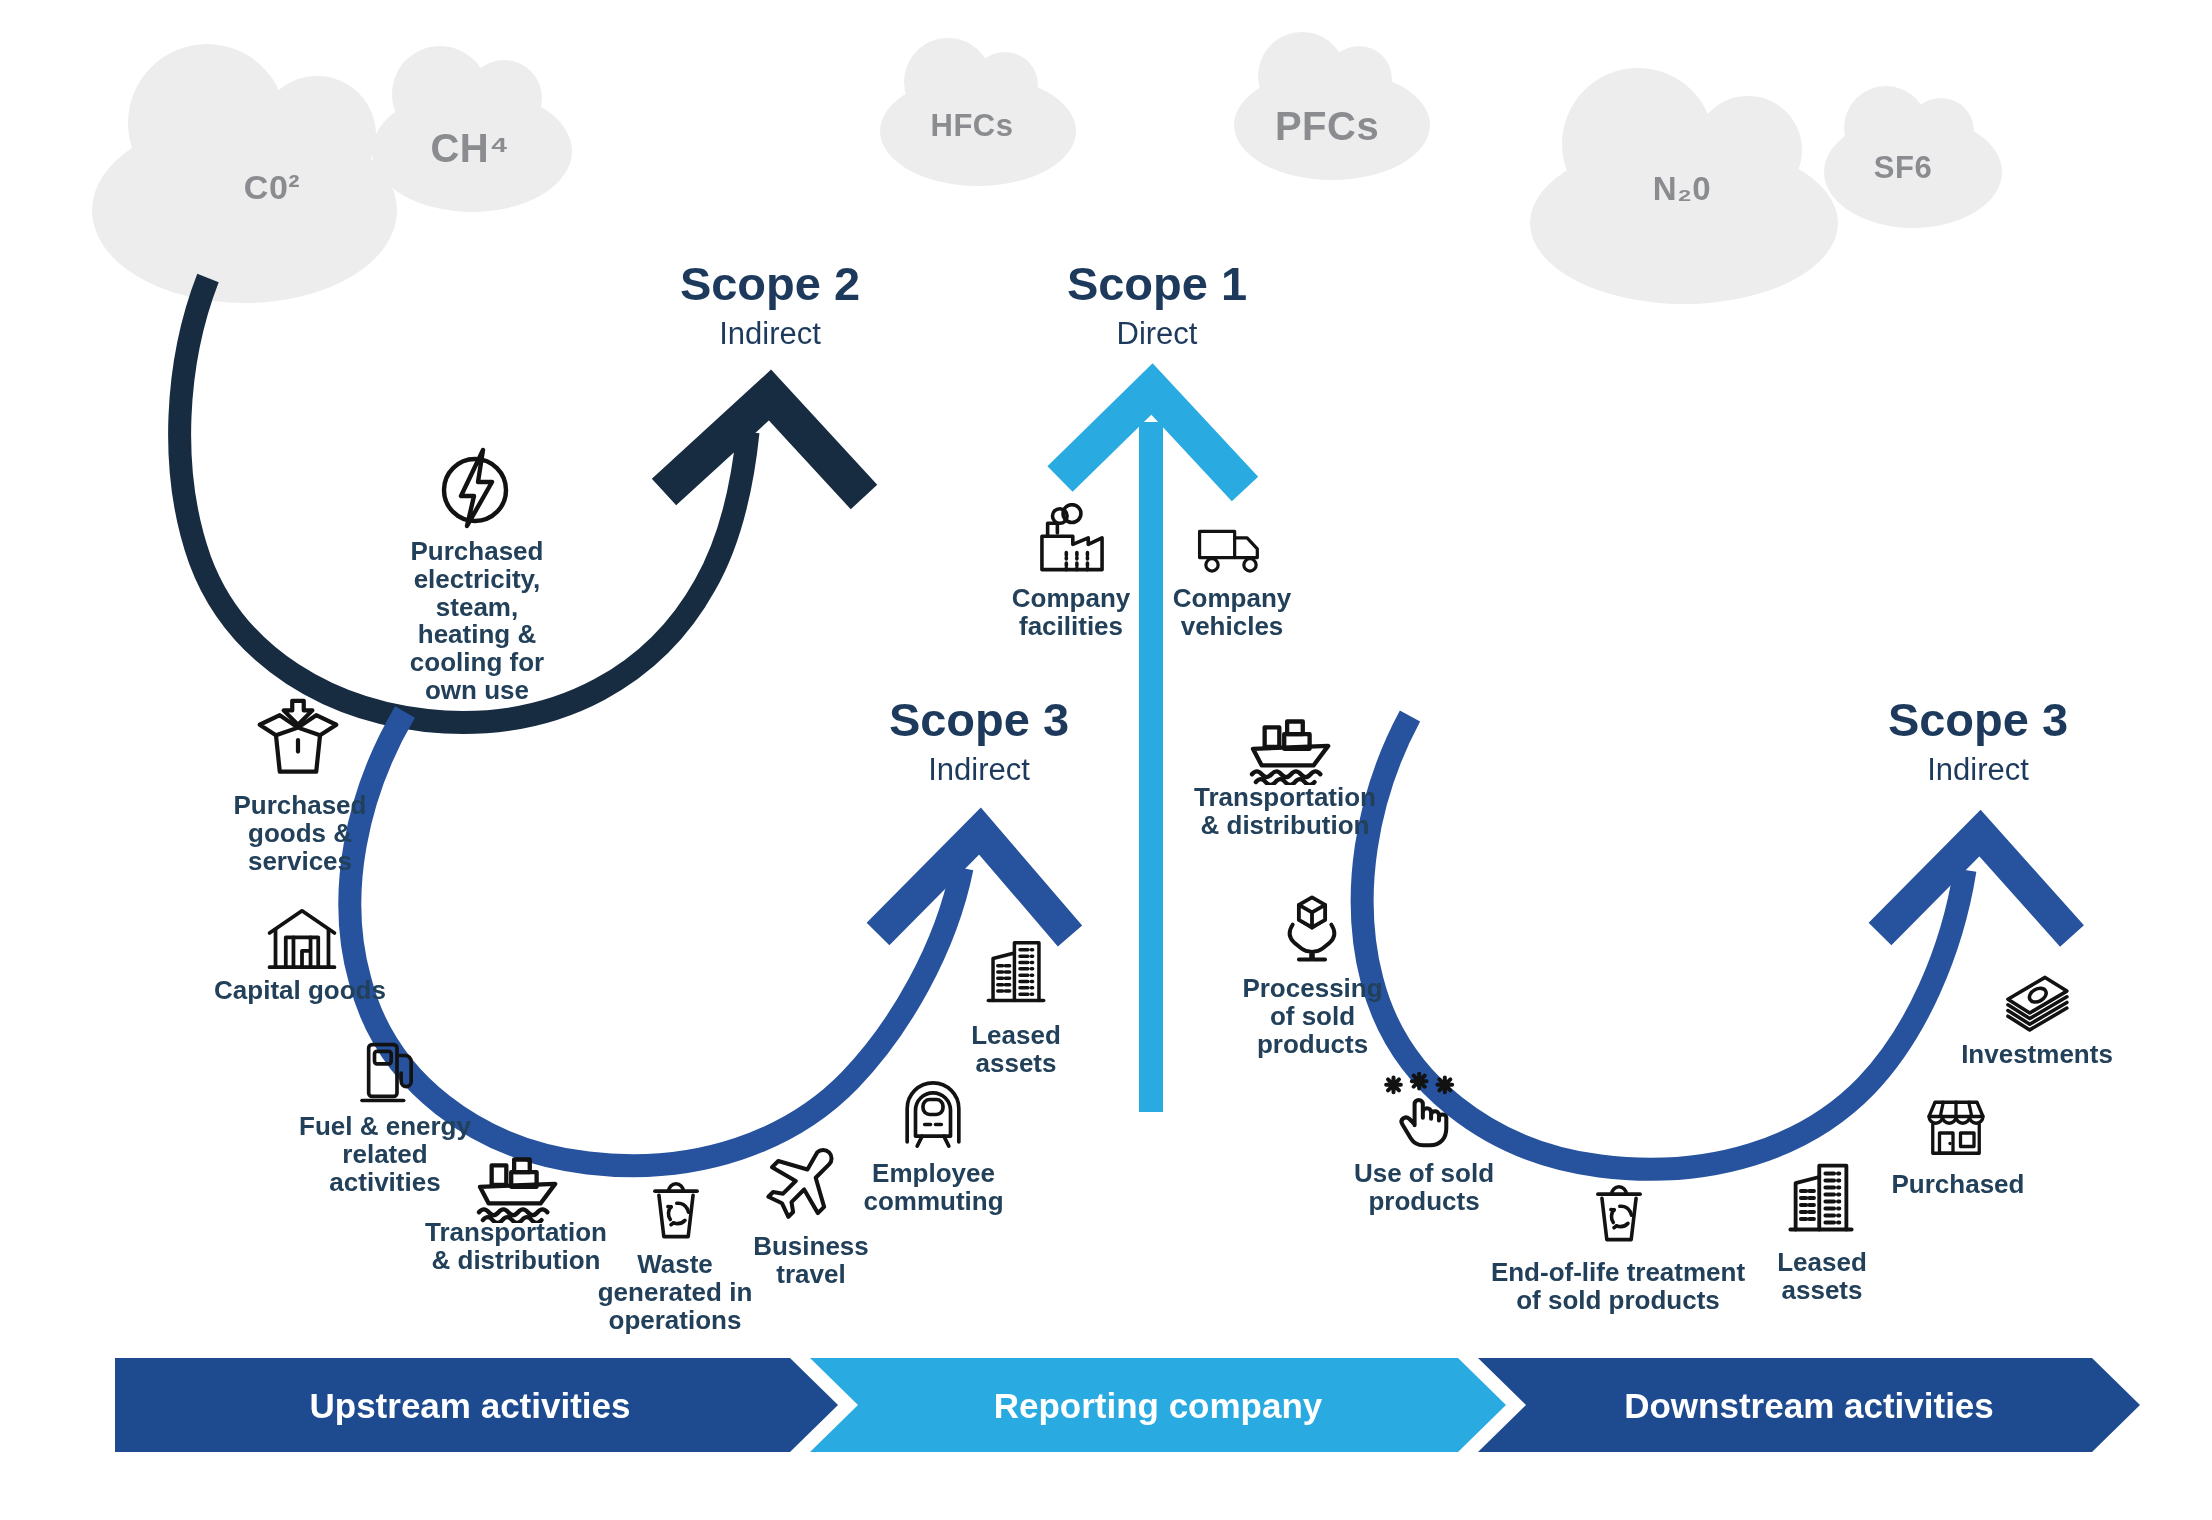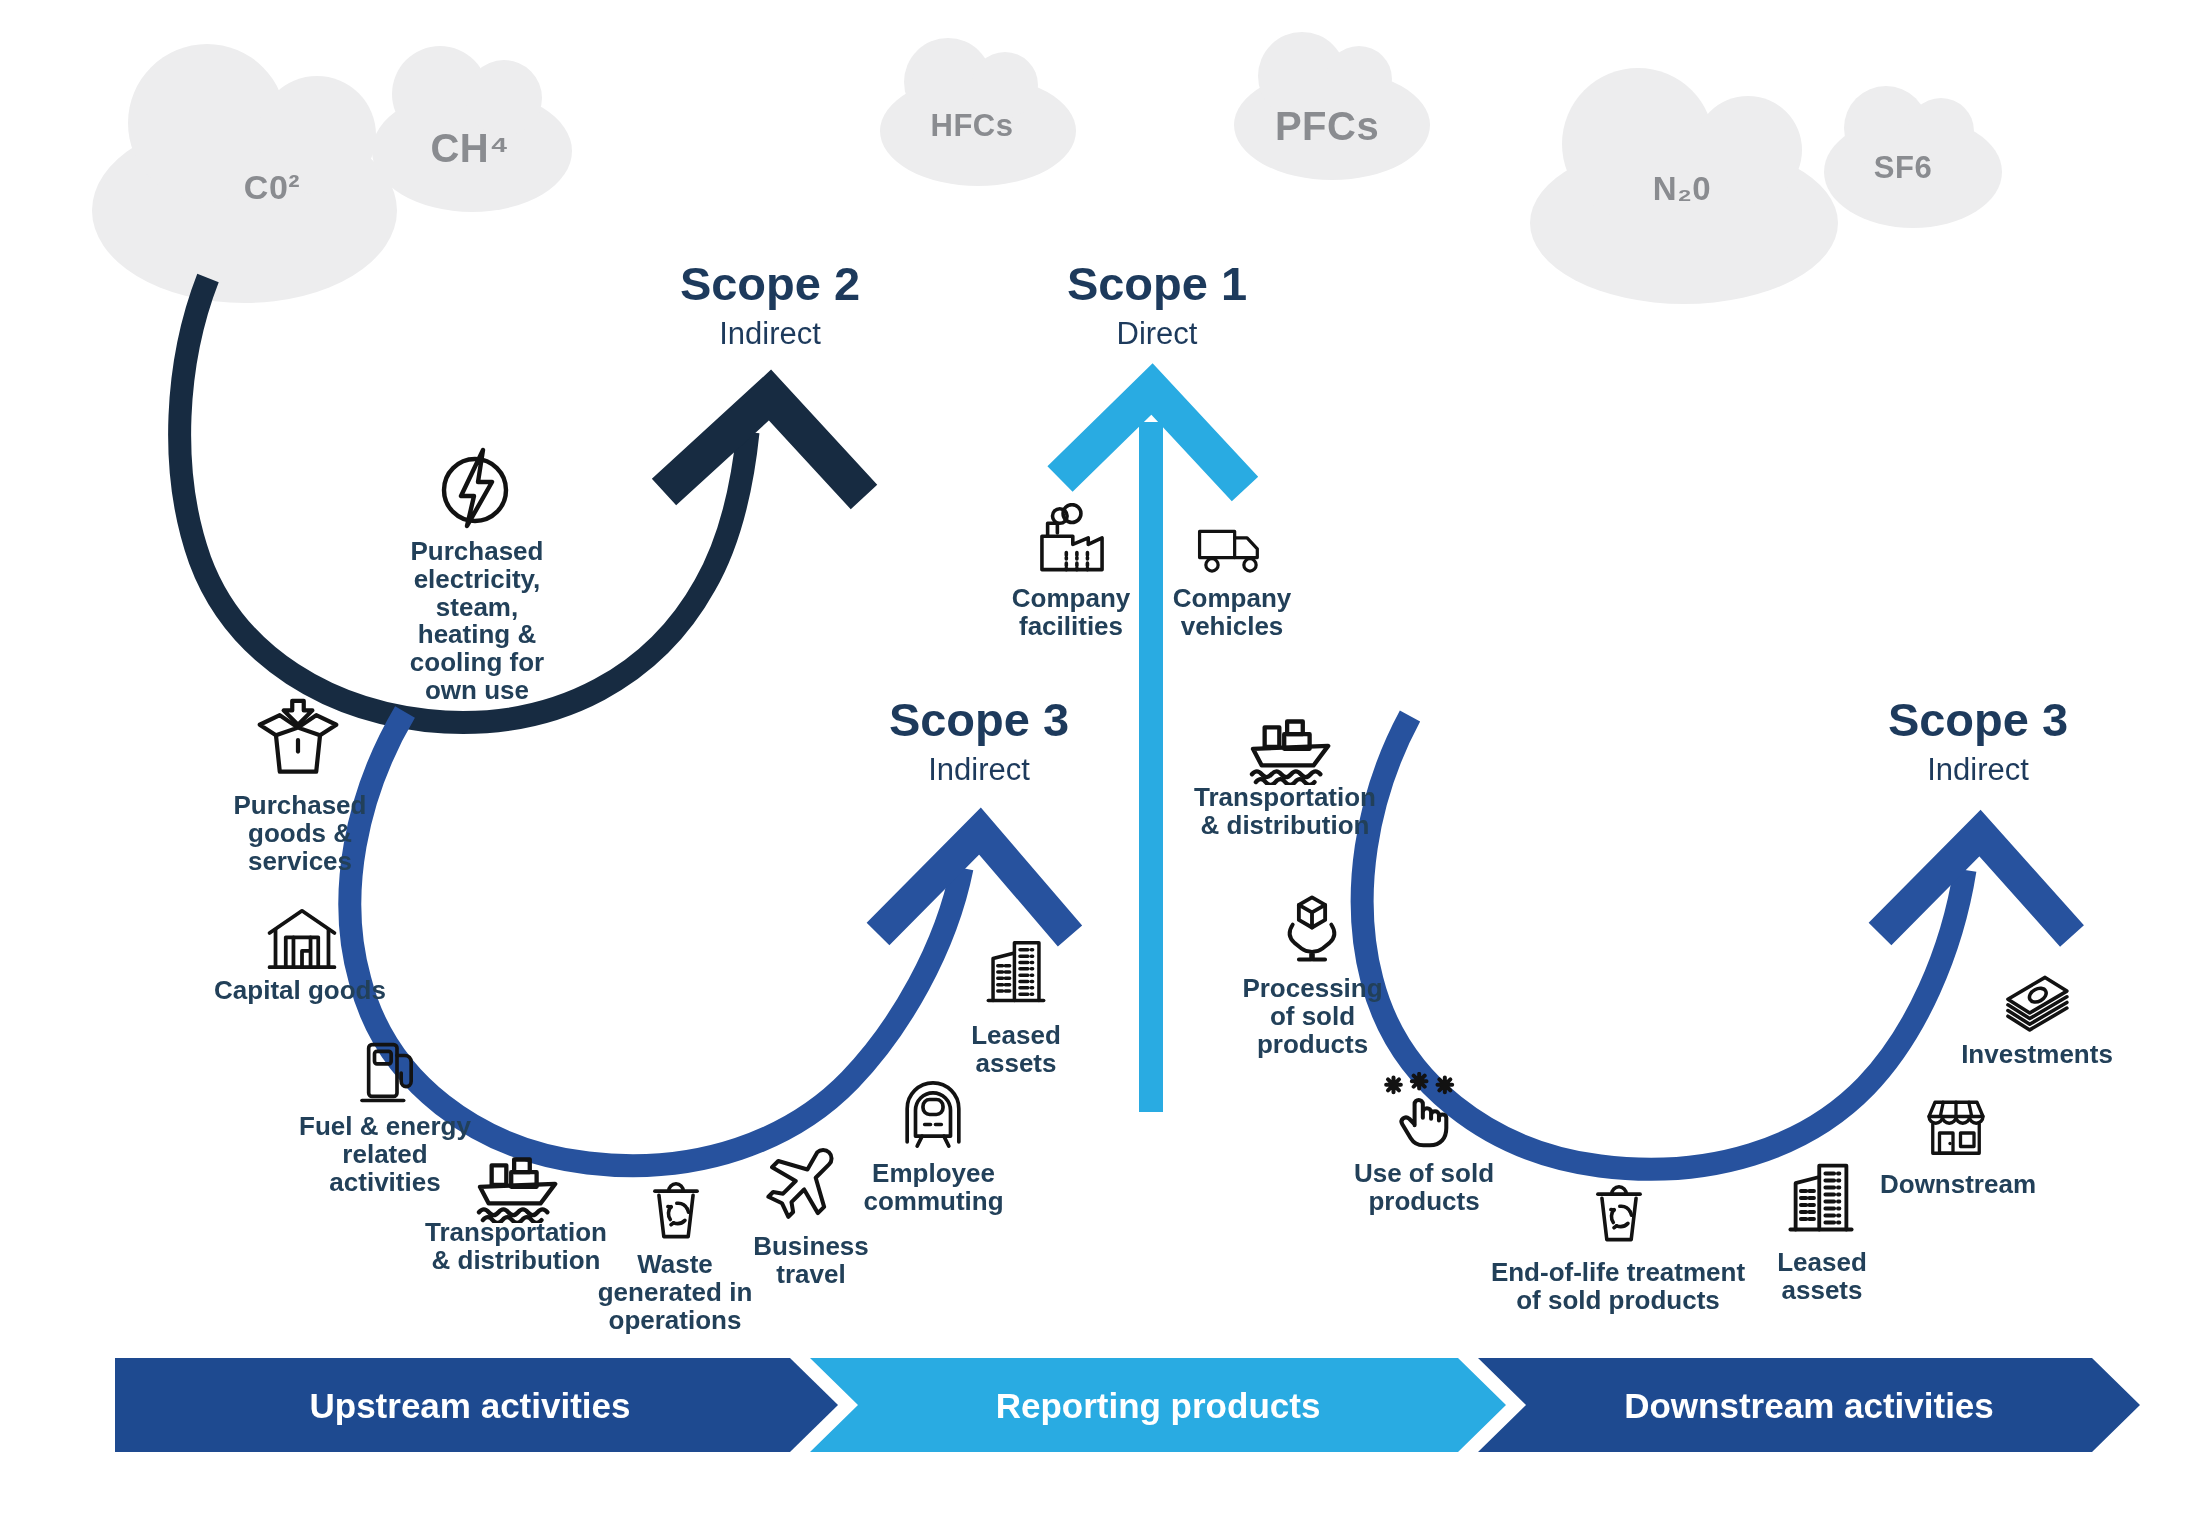--- a/index.html
+++ b/index.html
@@ -263,28 +263,28 @@
     <svg viewBox="0 0 48 48">
       <path d="M10 7.5 H38 L42 17 H6 Z"></path>
       <path d="M6 17 a4.5 4.5 0 0 0 9 0 a4.5 4.5 0 0 0 9 0 a4.5 4.5 0 0 0 9 0 a4.5 4.5 0 0 0 9 0"></path>
       <path d="M15.5 7.5 L13.5 17 M24 7.5 V17 M32.5 7.5 L34.5 17"></path>
       <path d="M8.5 22 V41.5 H39.5 V22"></path>
       <rect x="13" y="28" width="9" height="13.5"></rect>
         <path d="M20 35 v0.01"></path>
       <rect x="27" y="28" width="9" height="9"></rect>
     </svg>
   </div>
-  <div class="lbl" style="left:1873px;top:1171px;width:170px">Downstream</div>
+  <div class="lbl" style="left:1873px;top:1171px;width:170px">Purchased</div>
 
   <div class="icon" style="left:1995px;top:962px;width:84px;height:76px">
     <svg viewBox="0 0 52 46">
       <path d="M8 22.5 L31 9 L44.5 17.5 L21.5 31 Z"></path>
       <ellipse cx="26.5" cy="20" rx="5.5" ry="3.8" transform="rotate(-28 26.5 20)"></ellipse>
       <path d="M8 26 L21.5 34.5 L44.5 21 M8 29.5 L21.5 38 L44.5 24.5 M8 33 L21.5 41.5 L44.5 28"></path>
     </svg>
   </div>
   <div class="lbl" style="left:1947px;top:1041px;width:180px">Investments</div>
 
   <div class="band-label" style="left:260px;top:1386px">Upstream activities</div>
-  <div class="band-label" style="left:948px;top:1386px">Reporting products</div>
+  <div class="band-label" style="left:948px;top:1386px">Reporting company</div>
   <div class="band-label" style="left:1599px;top:1386px">Downstream activities</div>
 
 </div>
 
 </body></html>

